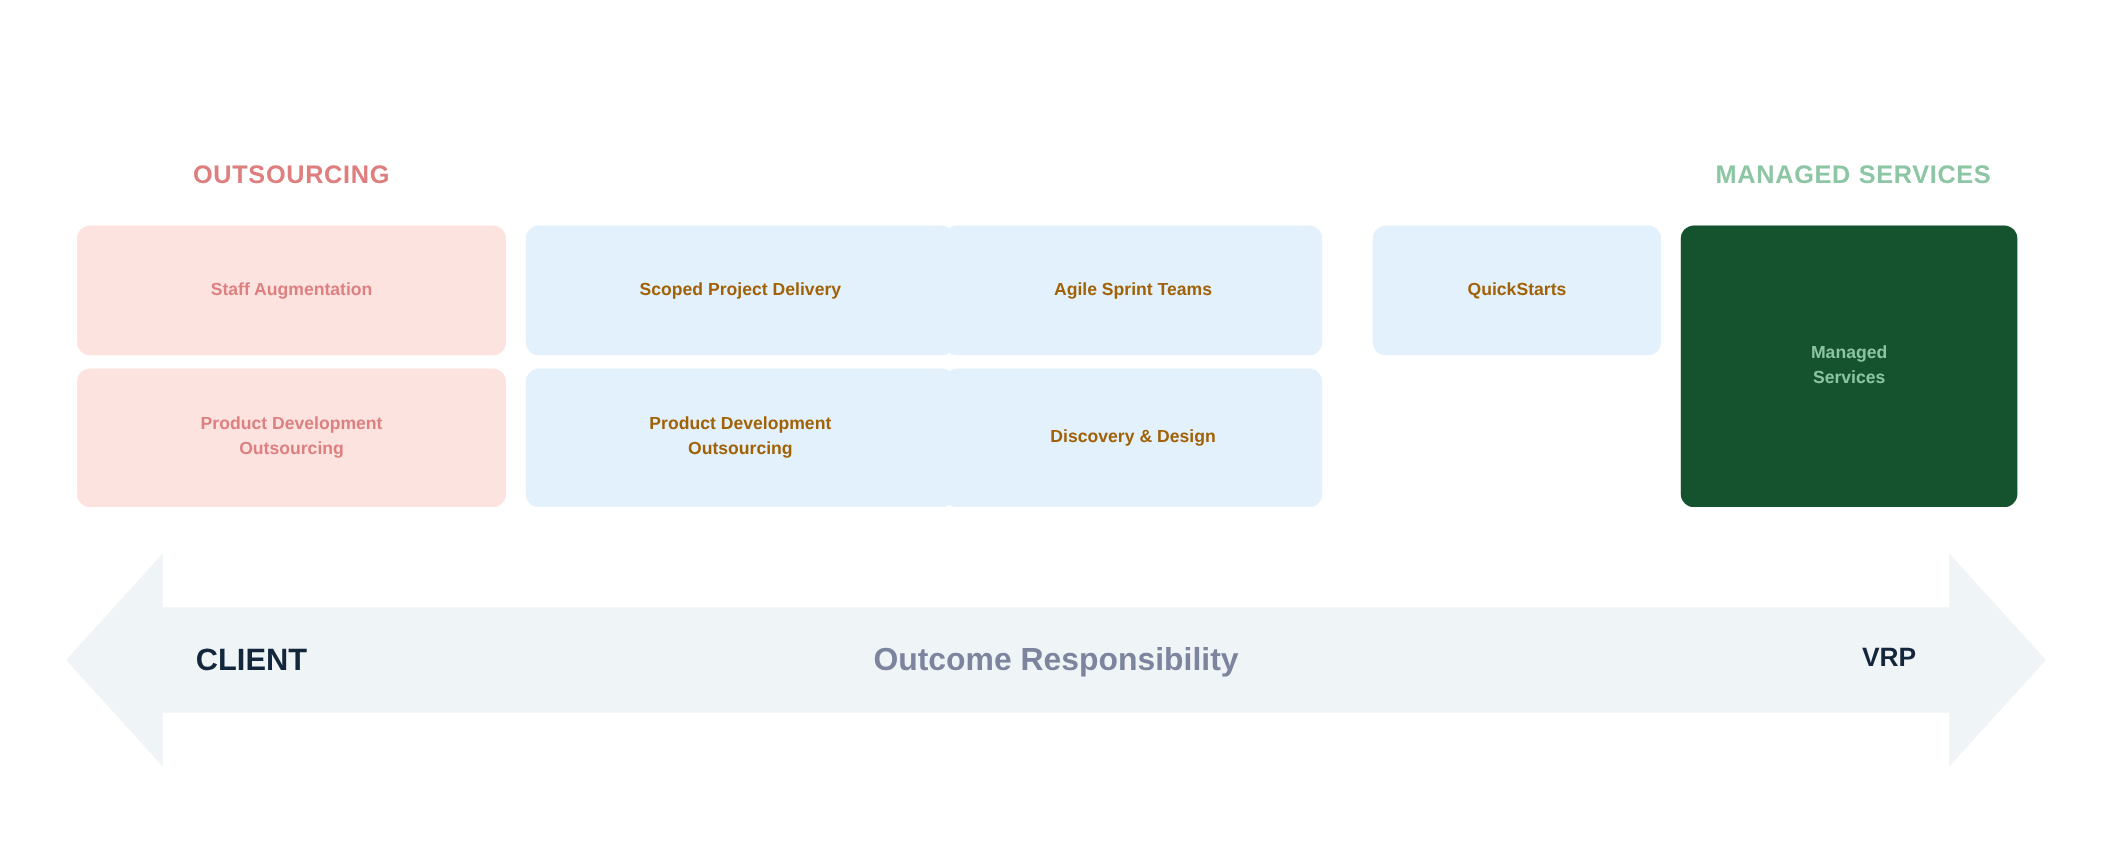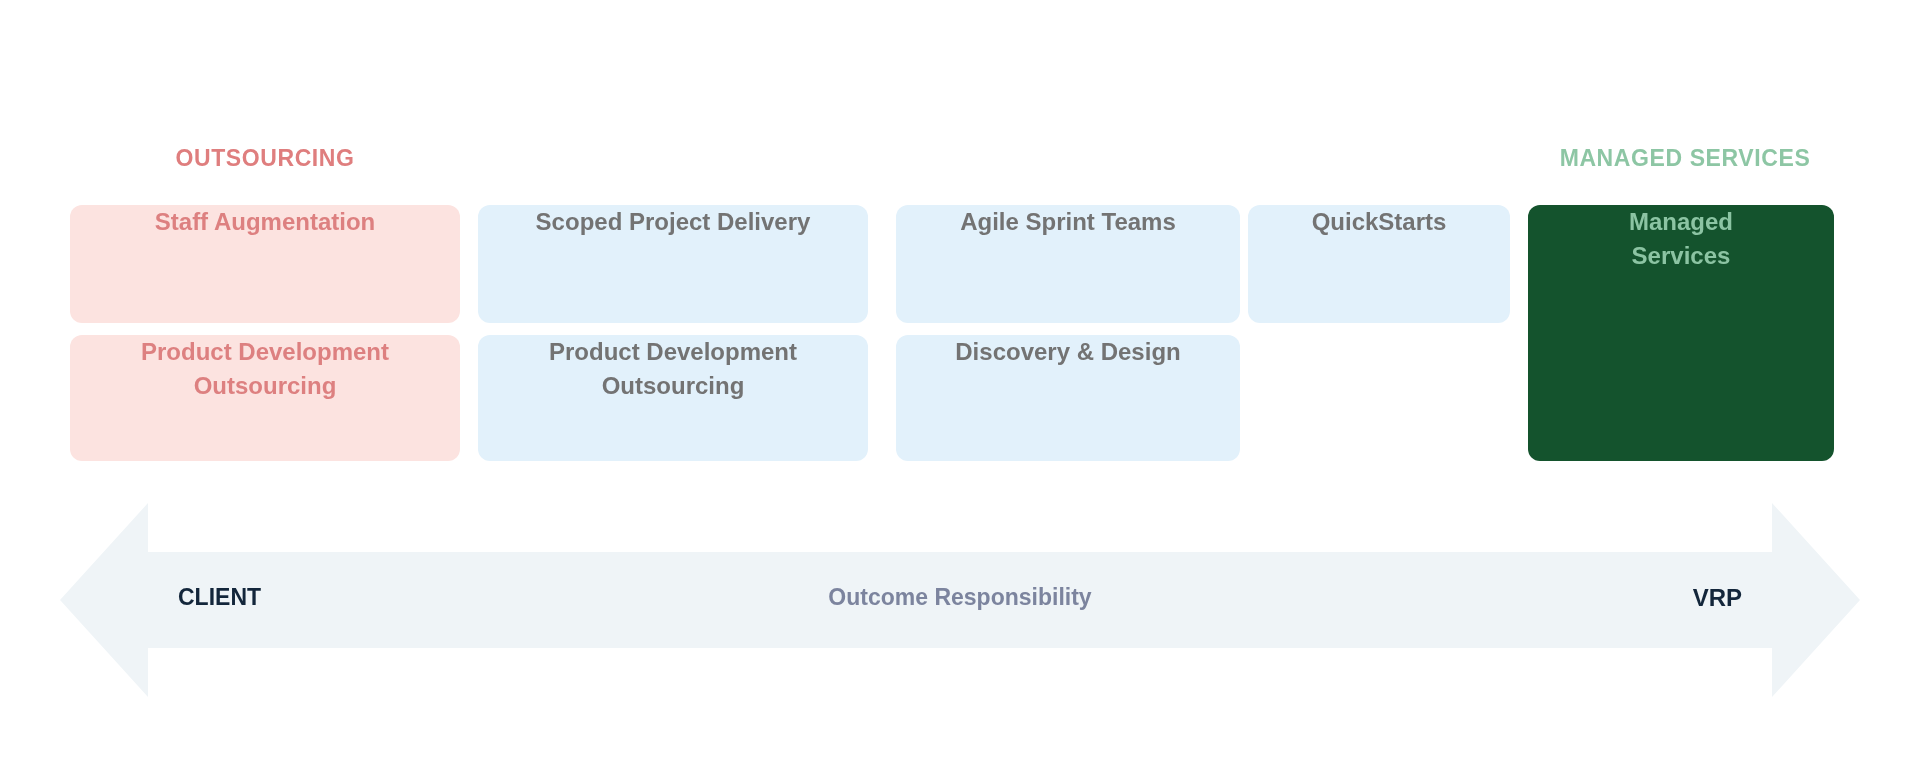--- a/index.html
+++ b/index.html
@@ -62,41 +62,42 @@
     position: absolute;
     left: 70px;
     top: 165px;
     width: 1780px;
     height: 260px;
   }
   .card {
     position: absolute;
     border-radius: 12px;
     display: flex;
+    align-items: center;
     justify-content: center;
     text-align: center;
-    font-size: 24px;
+    font-size: 16px;
     font-weight: 700;
     line-height: 1.42;
     padding: 0 14px;
     box-sizing: border-box;
   }
   .card-text {
     display: block;
     white-space: pre-line;
   }
 
   .tone-pink  { background: #FCE3E0; color: #DD8080; }
-  .tone-blue  { background: #E2F1FB; color: #737373; }
+  .tone-blue  { background: #E2F1FB; color: #a16207; }
   .tone-green { background: #14532d; color: #8CC4A3; }
 
   
   .col-1 { left: 0px;    width: 390px; }
   .col-2 { left: 408px;  width: 390px; }
-  .col-3 { left: 826px;  width: 344px; }
+  .col-3 { left: 788px;  width: 344px; }
   .col-4 { left: 1178px; width: 262px; }
   .col-5 { left: 1458px; width: 306px; }
 
   
   .row-1 { top: 0px;   height: 118px; }
   .row-2 { top: 130px; height: 126px; }
   .row-span { top: 0px; height: 256px; }
 
   
   .arrow-band {
@@ -114,28 +115,28 @@
     display: block;
   }
   .arrow-label {
     position: absolute;
     font-weight: 700;
     white-space: nowrap;
     top: 89px;
   }
   .label-client {
     left: 118px;
-    font-size: 23px;
+    font-size: 28px;
     color: #13263B;
   }
   .label-center {
     left: 0;
     width: 1800px;
     text-align: center;
-    font-size: 23px;
+    font-size: 29px;
     color: #7C849E;
   }
   .label-vrp {
     right: 118px;
     font-size: 24px;
     color: #13263B;
   }
 </style>
 </head>
 <body>

